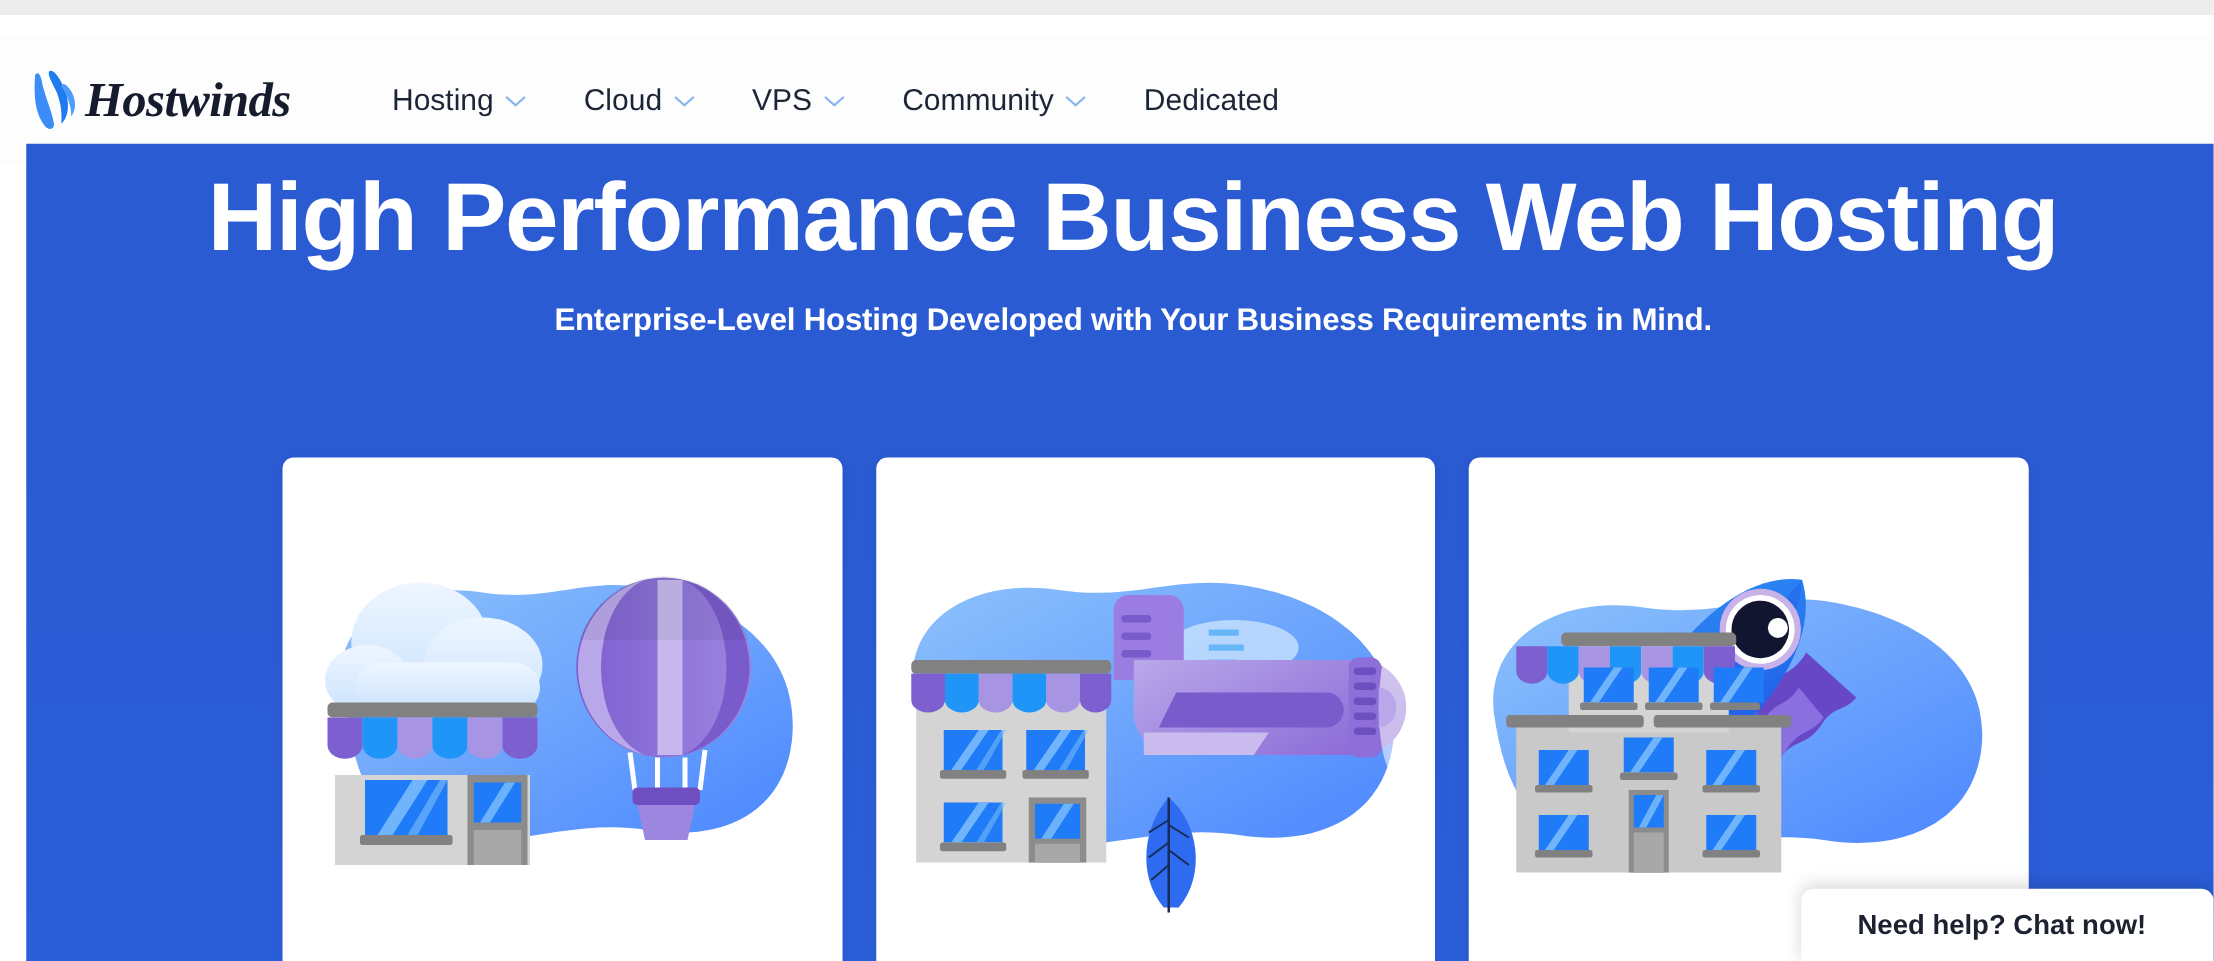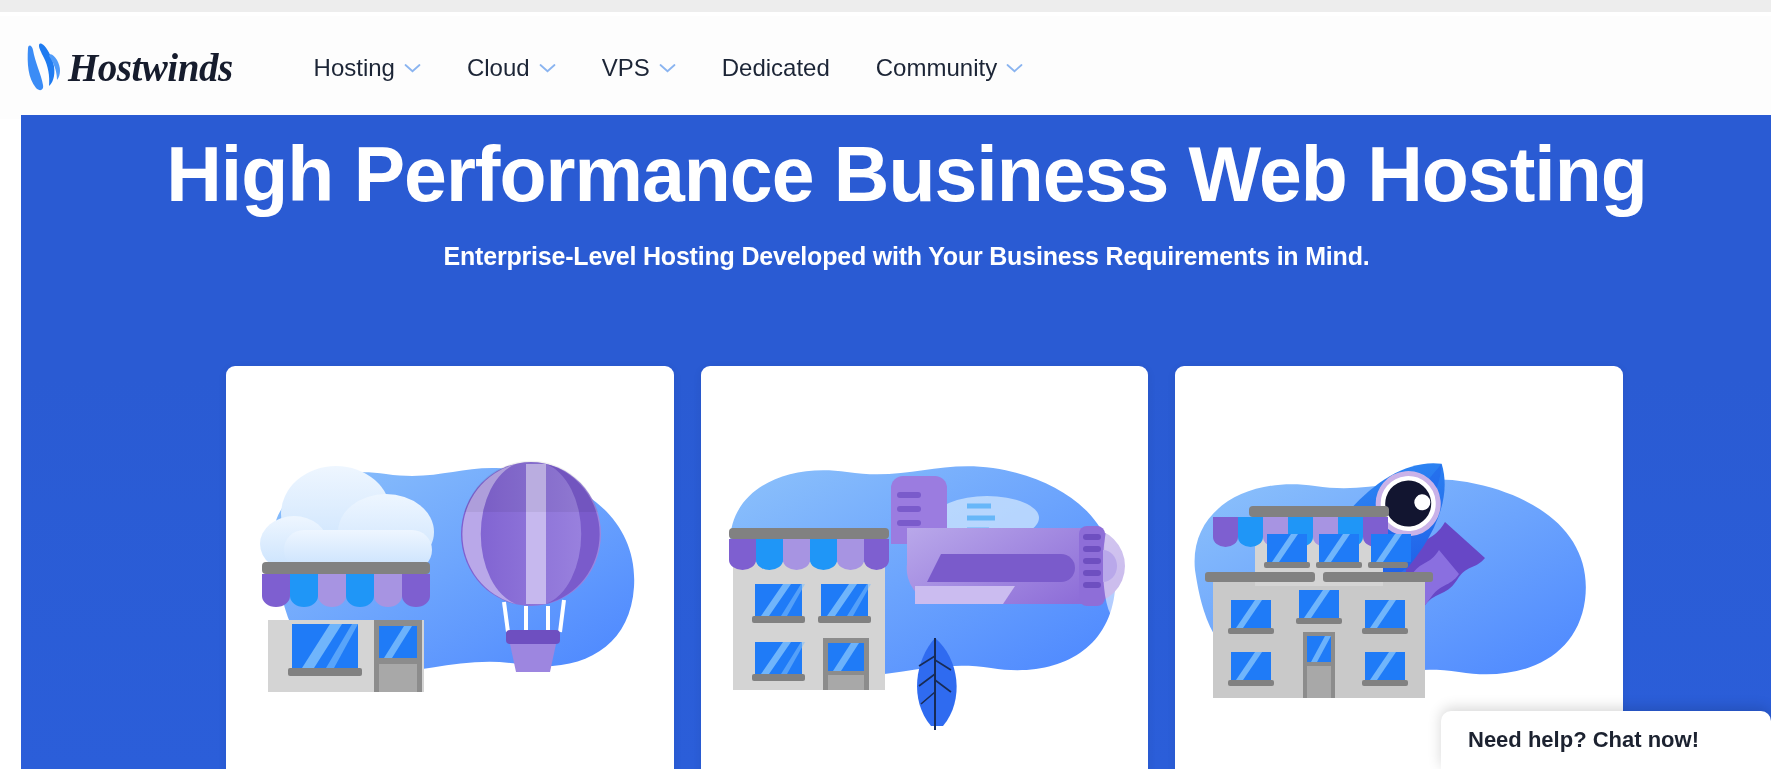--- a/index.html
+++ b/index.html
@@ -23,21 +23,21 @@
     position: absolute;
     top: 0; left: 0;
     width: 1771px;
     height: 12px;
     background: #ededed;
   }
 
   
   .site-header {
     position: absolute;
-    top: 16px; left: 0;
+    top: 29px; left: 0;
     width: 1771px;
     height: 103px;
     background: #fdfdfd;
     display: flex;
     align-items: center;
   }
   .logo-wrap {
     display: flex;
     align-items: center;
     margin-left: 22px;
@@ -145,21 +145,21 @@
     position: absolute;
     left: 1441px;
     top: 711px;
     width: 330px;
     height: 58px;
     background: #ffffff;
     border-radius: 10px 10px 0 0;
     box-shadow: 0 -3px 14px rgba(0,0,0,0.16);
     display: flex;
     align-items: center;
-    padding-left: 27px;
+    padding-left: 45px;
     cursor: pointer;
   }
   .chat-label {
     font-size: 22px;
     font-weight: bold;
     color: #1c2230;
     white-space: nowrap;
   }
 </style>
 </head>
@@ -197,28 +197,28 @@
       </div>
 
       <div class="nav-item">
         <span class="nav-label">VPS</span>
         <svg class="chev" viewBox="0 0 17 10">
             <path d="M1.5 2 L8.5 8.2 L15.5 2" stroke="#8ab4f0" stroke-width="1.8" fill="none" stroke-linecap="round"></path>
           </svg>
       </div>
 
       <div class="nav-item">
-        <span class="nav-label">Dedicated</span>
-      </div>
-
-      <div class="nav-item">
         <span class="nav-label">Community</span>
         <svg class="chev" viewBox="0 0 17 10">
             <path d="M1.5 2 L8.5 8.2 L15.5 2" stroke="#8ab4f0" stroke-width="1.8" fill="none" stroke-linecap="round"></path>
           </svg>
+      </div>
+
+      <div class="nav-item">
+        <span class="nav-label">Dedicated</span>
       </div>
 
     </nav>
   </header>
 
   <section class="hero">
     <h1 class="hero-title">High Performance Business Web Hosting</h1>
     <p class="hero-sub">Enterprise-Level Hosting Developed with Your Business Requirements in Mind.</p>
 
     <div class="cards">

